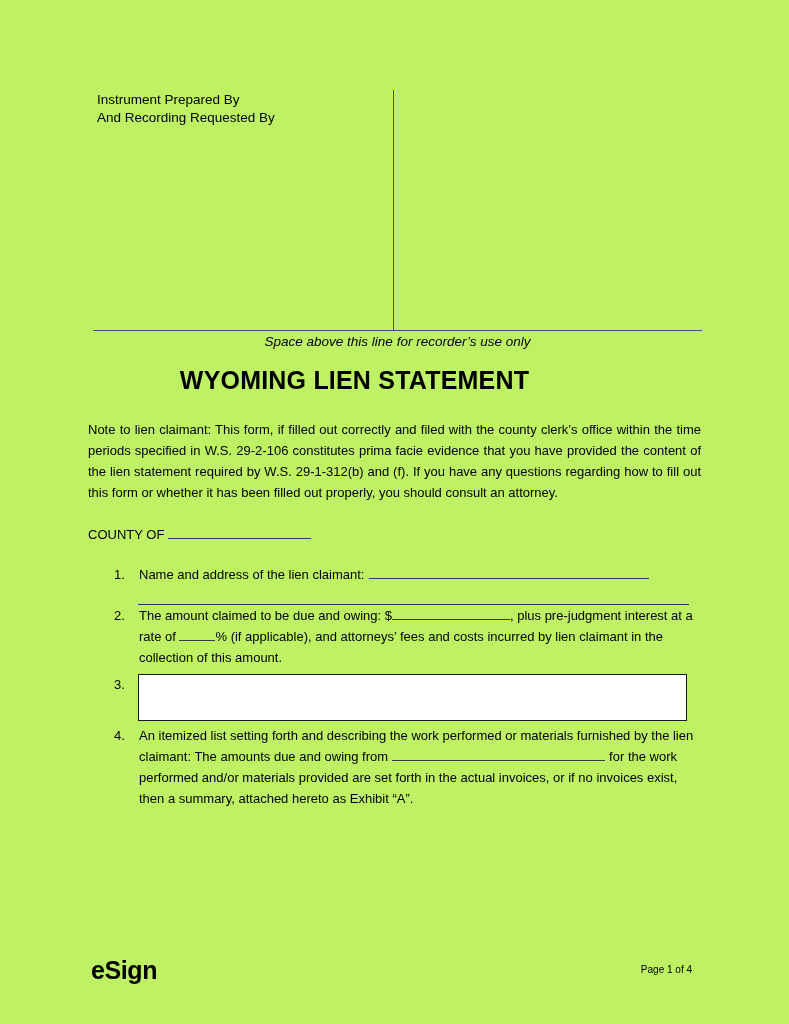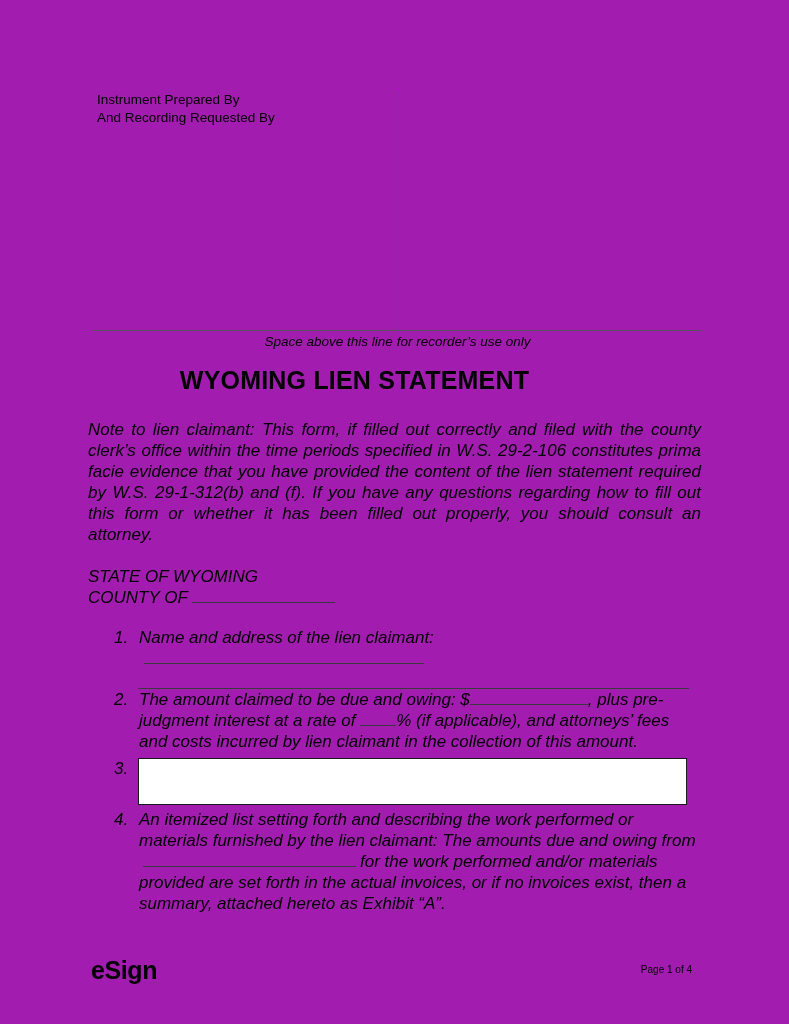--- a/index.html
+++ b/index.html
@@ -9,21 +9,21 @@
     background: #ffffff;
   }
   body {
     font-family: "Liberation Sans", sans-serif;
     color: #000000;
   }
   .page {
     position: relative;
     width: 789px;
     height: 1024px;
-    background: #a21caf;
+    background: #bef264;
     overflow: hidden;
     margin: 0 auto;
   }
 
   
   .recorder-block {
     position: absolute;
     left: 93px;
     top: 88px;
     width: 609px;
@@ -76,23 +76,22 @@
     font-weight: bold;
     letter-spacing: 0.2px;
   }
 
   
   .body-area {
     position: absolute;
     left: 88px;
     top: 419px;
     width: 613px;
-    font-size: 17px;
+    font-size: 13px;
     line-height: 21px;
-    font-style: italic;
   }
   p.note {
     margin: 0;
     text-align: justify;
     text-justify: inter-word;
   }
   .state-block {
     margin-top: 21px;
     white-space: nowrap;
   }
@@ -181,21 +180,20 @@
   <div class="recorder-rule"></div>
   <div class="recorder-caption">Space above this line for recorder’s use only</div>
 
   <div class="doc-title">WYOMING LIEN STATEMENT</div>
 
   <div class="body-area">
 
     <p class="note">Note to lien claimant: This form, if filled out correctly and filed with the county clerk’s office within the time periods specified in W.S. 29-2-106 constitutes prima facie evidence that you have provided the content of the lien statement required by W.S. 29-1-312(b) and (f). If you have any questions regarding how to fill out this form or whether it has been filled out properly, you should consult an attorney.</p>
 
     <div class="state-block">
-      <span class="state-line">STATE OF WYOMING</span>
       <span>COUNTY OF</span><span class="blank-inline blank-county"></span>
     </div>
 
 
     <ol class="items">
 
       <li>
         <span class="num">1.</span><span>Name and address of the lien claimant:</span><span class="blank-inline blank-name"></span>
         <span class="blank-continue"></span>
       </li>

